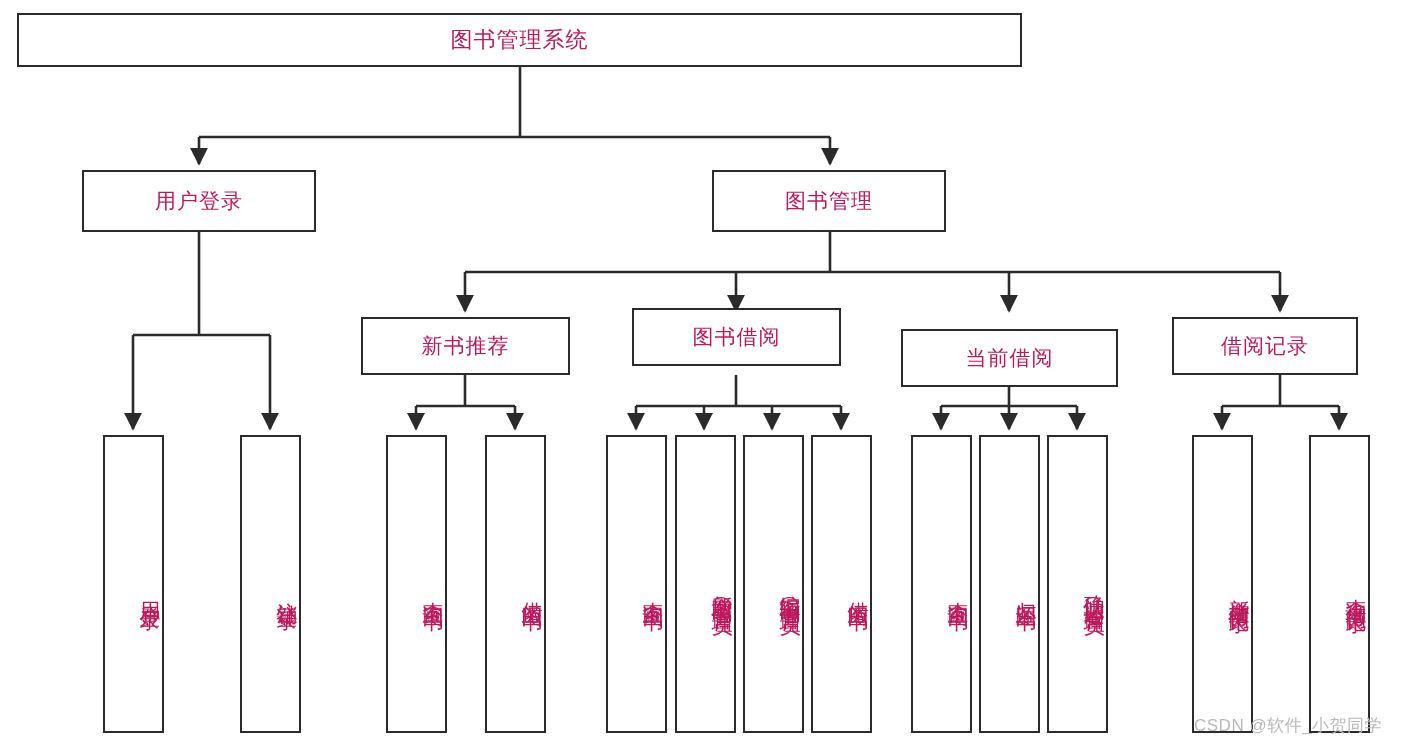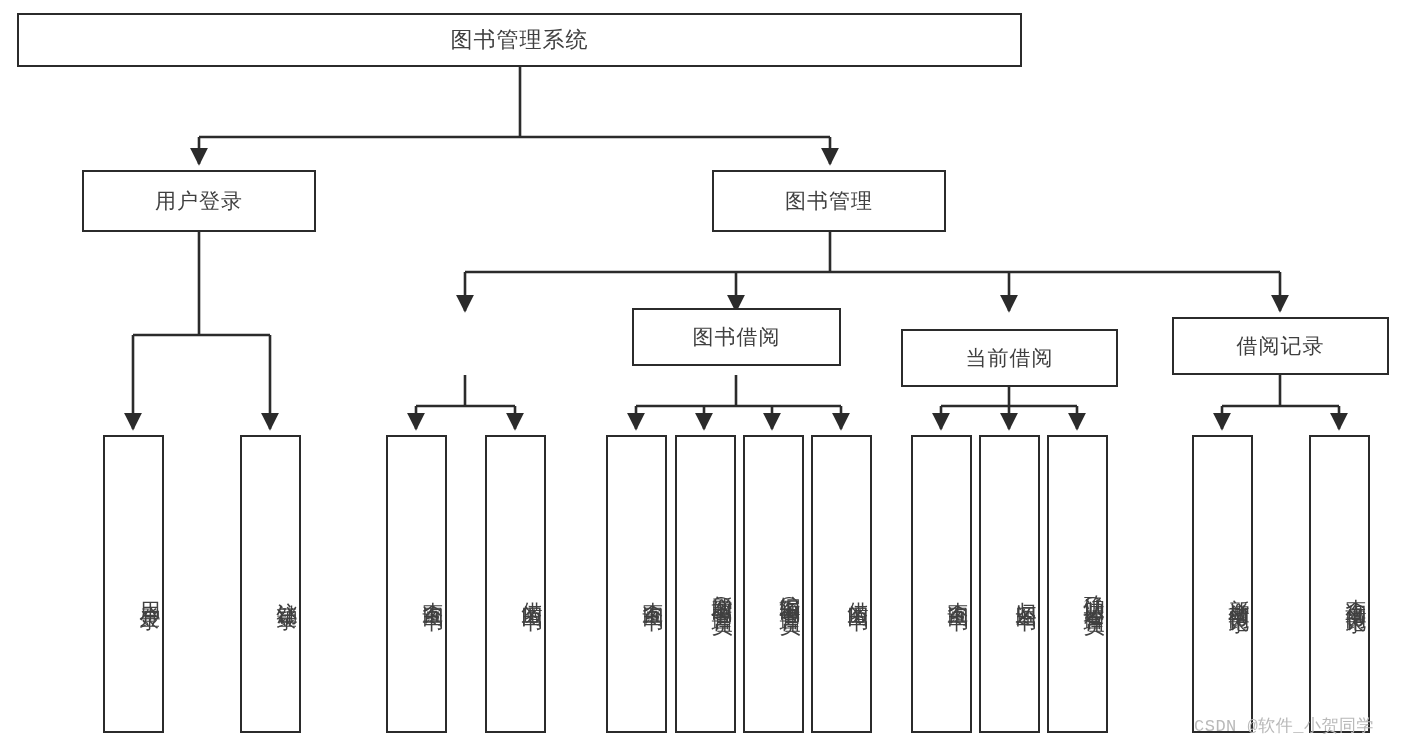--- a/index.html
+++ b/index.html
@@ -26,21 +26,21 @@
     pointer-events: none;
   }
   .node {
     position: absolute;
     box-sizing: border-box;
     background: #ffffff;
     border: 2px solid #2b2b2b;
     display: flex;
     align-items: center;
     justify-content: center;
-    color: #404040;
+    color: #be185d;
   }
   .node.h {
     font-size: 21px;
     letter-spacing: 1px;
   }
   .node.root {
     font-size: 22px;
     letter-spacing: 1px;
   }
   .node.v {
@@ -56,21 +56,20 @@
   .node .lbl {
     display: block;
     white-space: pre;
   }
   .watermark {
     position: absolute;
     font-size: 17px;
     color: #b9b9b9;
     white-space: nowrap;
     letter-spacing: 0.5px;
-    font-family: Liberation Mono, monospace;
   }
 </style>
 </head>
 <body>
 
 <div id="canvas">
 
   <svg class="connectors" viewBox="0 0 1405 747" xmlns="http://www.w3.org/2000/svg">
     <defs>
       <marker id="arrow" viewBox="0 0 10 10" refX="9" refY="5" markerWidth="7" markerHeight="7" orient="auto-start-reverse">
@@ -128,27 +127,30 @@
     <span class="lbl">图书管理系统</span>
   </div>
 
   <div class="node h" style="left:82px; top:170px; width:234px; height:62px;">
     <span class="lbl">用户登录</span>
   </div>
   <div class="node h" style="left:712px; top:170px; width:234px; height:62px;align-items:center;">
     <span class="lbl">图书管理</span>
   </div>
 
+  <div class="node h" style="left:361px; top:317px; width:209px; height:58px;">
+    <span class="lbl">新书推荐</span>
+  </div>
   <div class="node h" style="left:632px; top:308px; width:209px; height:58px;">
     <span class="lbl">图书借阅</span>
   </div>
   <div class="node h" style="left:901px; top:317px; width:217px; height:58px;margin-top:12px;">
     <span class="lbl">当前借阅</span>
   </div>
-  <div class="node h" style="left:1172px; top:317px; width:217px; height:58px;">
+  <div class="node h" style="left:1172px; top:317px; width:186px; height:58px;">
     <span class="lbl">借阅记录</span>
   </div>
 
   <div class="node v" style="left:103px; top:435px; width:61px; height:298px;">
     <span class="lbl">用户登录</span>
   </div>
   <div class="node v" style="left:240px; top:435px; width:61px; height:298px;">
     <span class="lbl">注销登录</span>
   </div>
 

